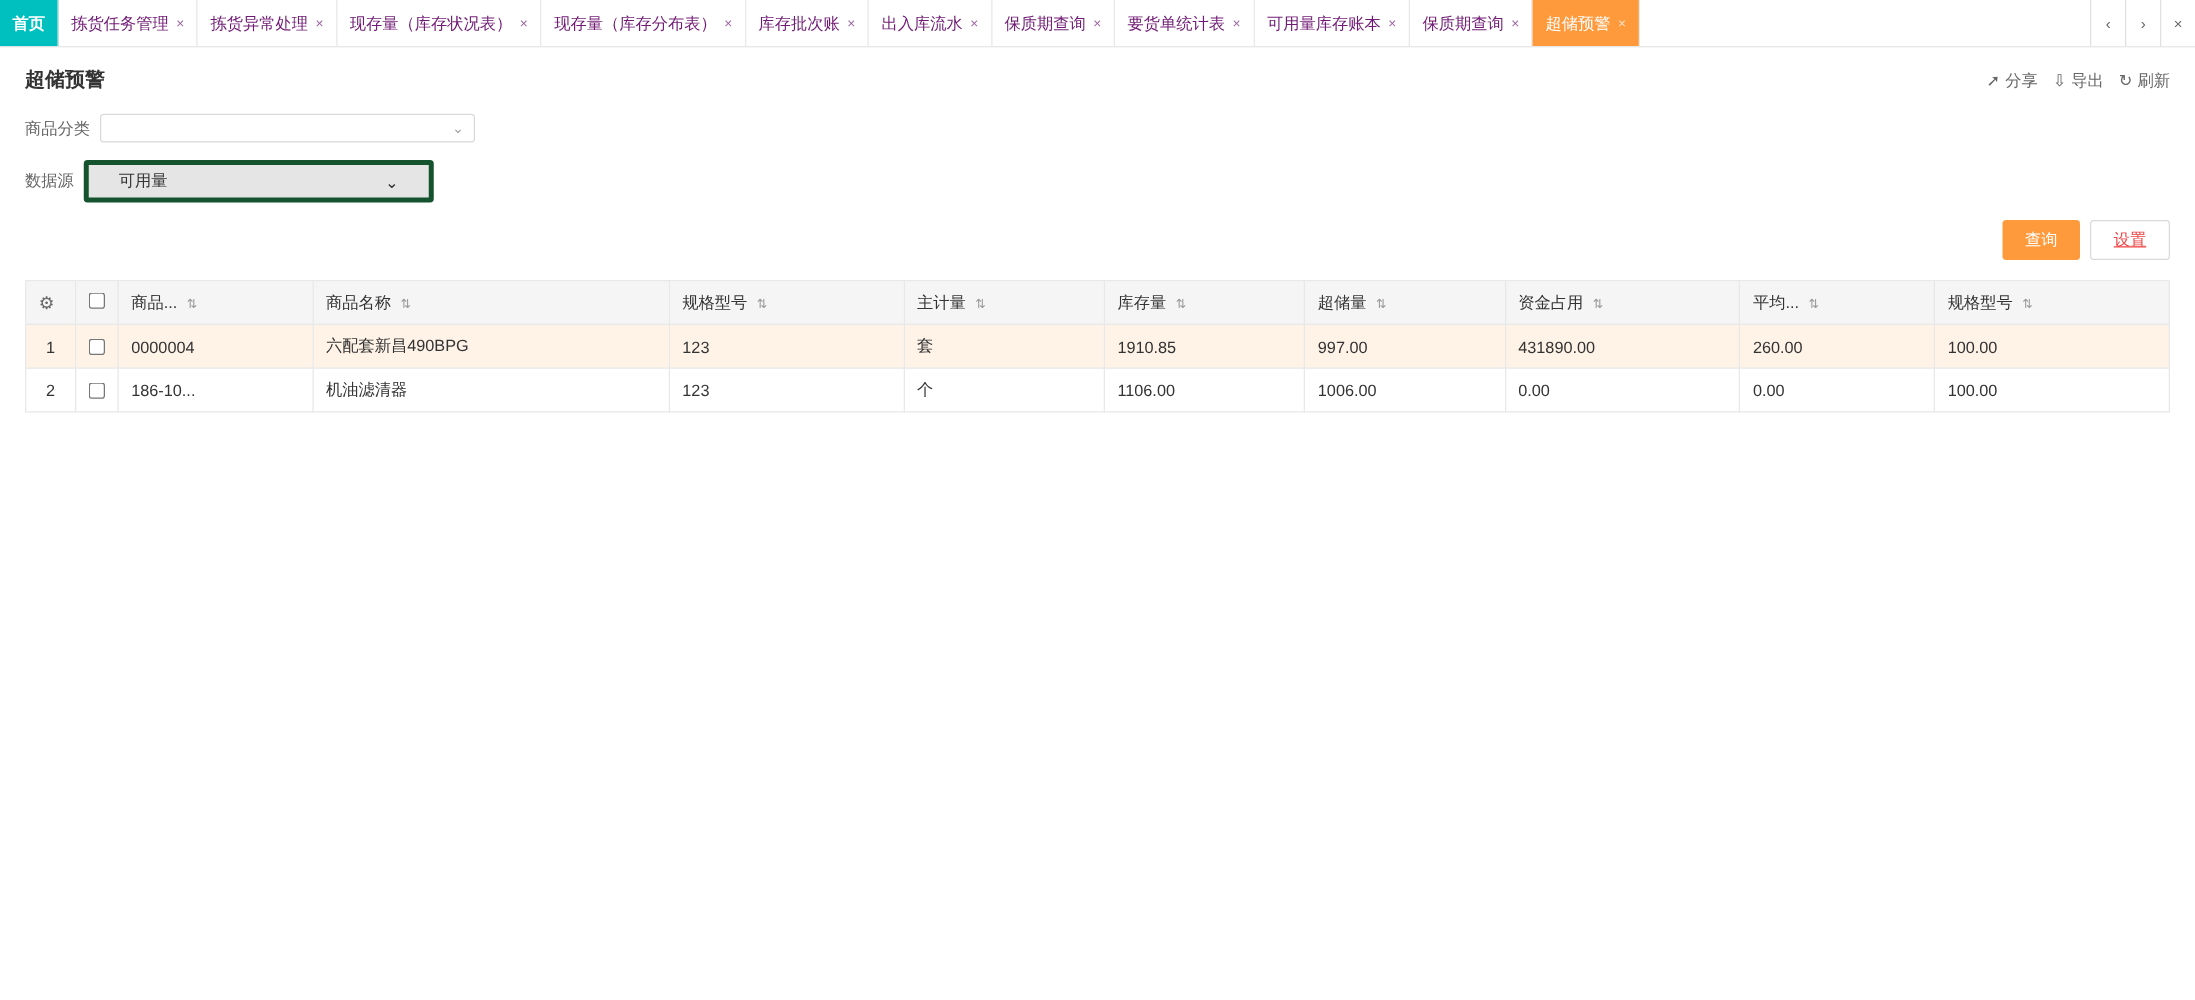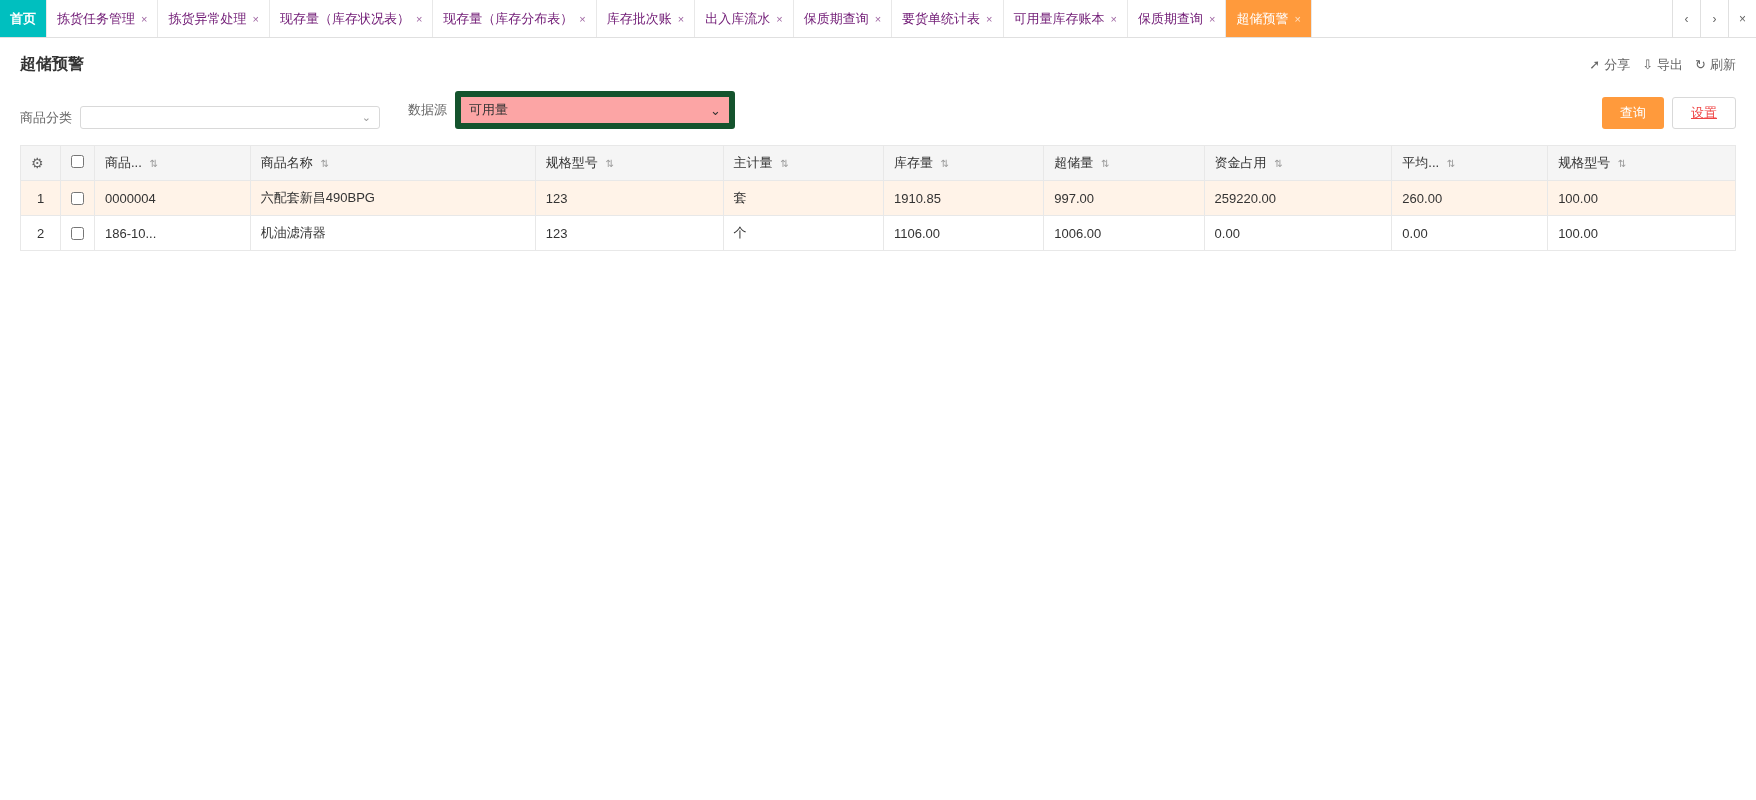--- a/index.html
+++ b/index.html
@@ -89,23 +89,24 @@
       align-items: center;
       gap: 4px;
       cursor: pointer;
       color: #666;
       font-size: 13px;
     }
 
     
     .filter-row {
       display: flex;
-      align-items: flex-end;
-      gap: 28px;
+      align-items: flex-start;
+      gap: 14px;
       margin-bottom: 16px;
+      flex-direction: column;
     }
     .filter-group {
       display: flex;
       align-items: center;
       gap: 8px;
     }
     .filter-label {
       color: #666;
       white-space: nowrap;
     }
@@ -117,24 +118,24 @@
       padding: 4px 8px;
       background: #fff;
       cursor: pointer;
       min-width: 300px;
       justify-content: space-between;
     }
     .filter-select .arrow { color: #999; font-size: 11px; }
     .filter-select-inline {
       display: flex;
       align-items: center;
-      border: 6px solid #14532d;
+      border: 4px solid #14532d;
       border-radius: 3px;
-      padding: 4px 8px;
-      background: #fca5a5;
+      padding: 4px 24px;
+      background: #e5e5e5;
       cursor: pointer;
       min-width: 280px;
       justify-content: space-between;
     }
     .filter-actions {
       margin-left: auto;
       display: flex;
       gap: 8px;
       border-radius: 15px;
     }
@@ -358,21 +359,21 @@
       <div class="checkbox-cell">
         <input type="checkbox" style="">
       </div>
     </td>
     <td>0000004</td>
     <td>六配套新昌490BPG</td>
     <td>123</td>
     <td>套</td>
     <td>1910.85</td>
     <td>997.00</td>
-    <td>259220.00</td>
+    <td>431890.00</td>
     <td>260.00</td>
     <td>100.00</td>
   </tr>
         <tr>
     <td class="col-index">2</td>
     <td class="col-checkbox">
       <div class="checkbox-cell">
         <input type="checkbox" style="">
       </div>
     </td>

